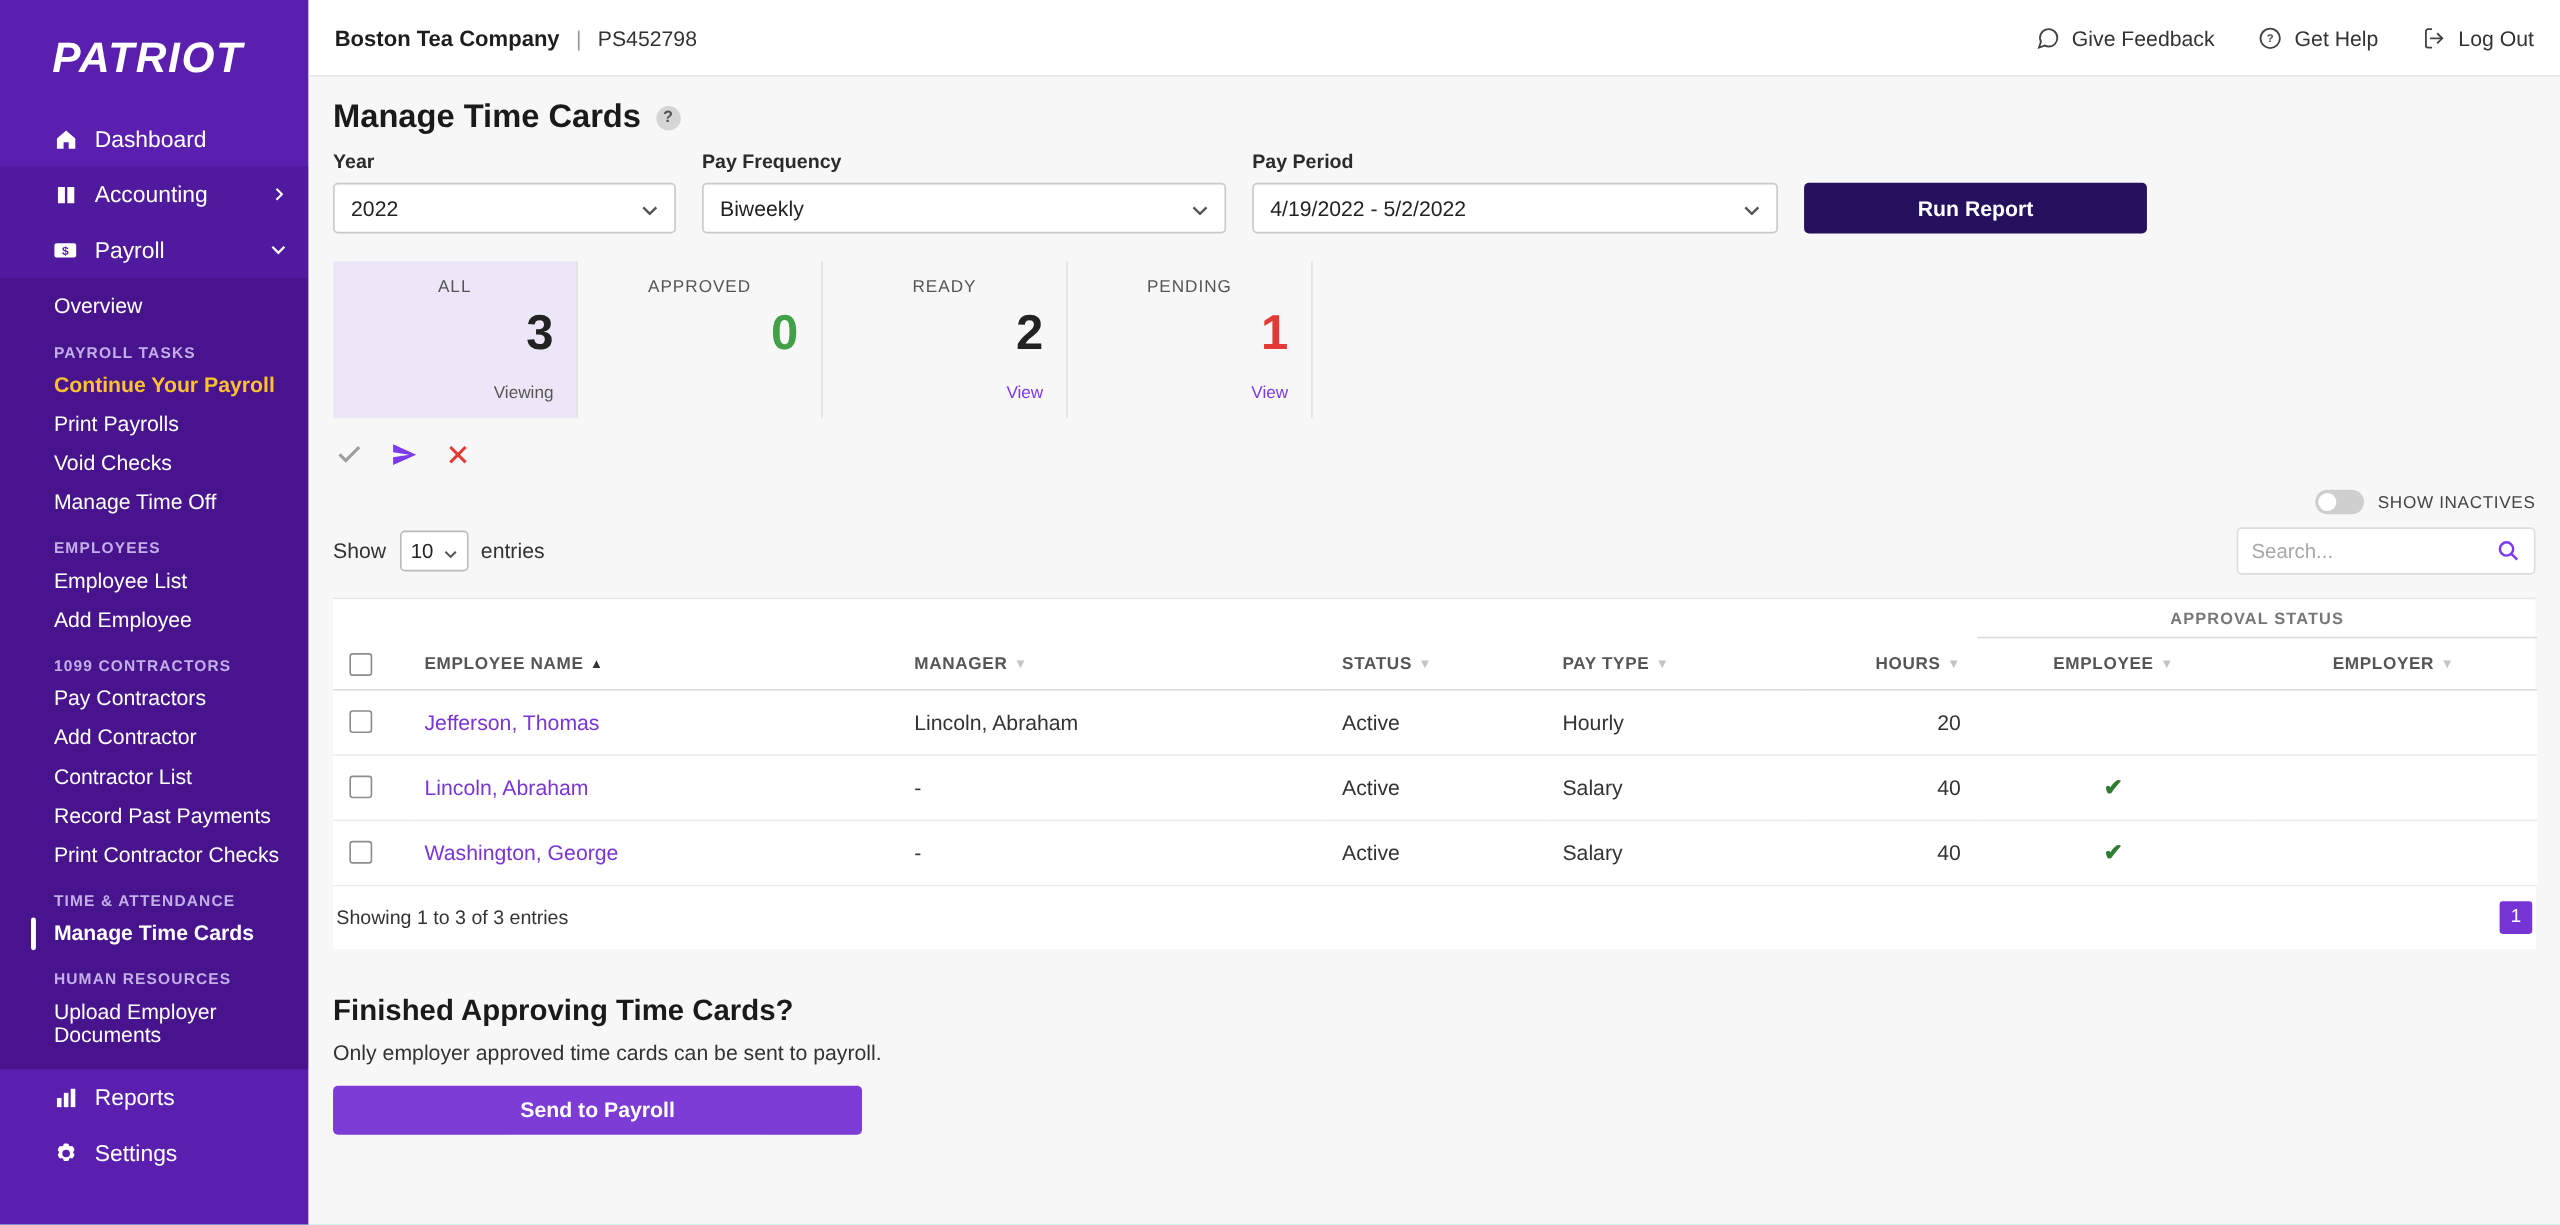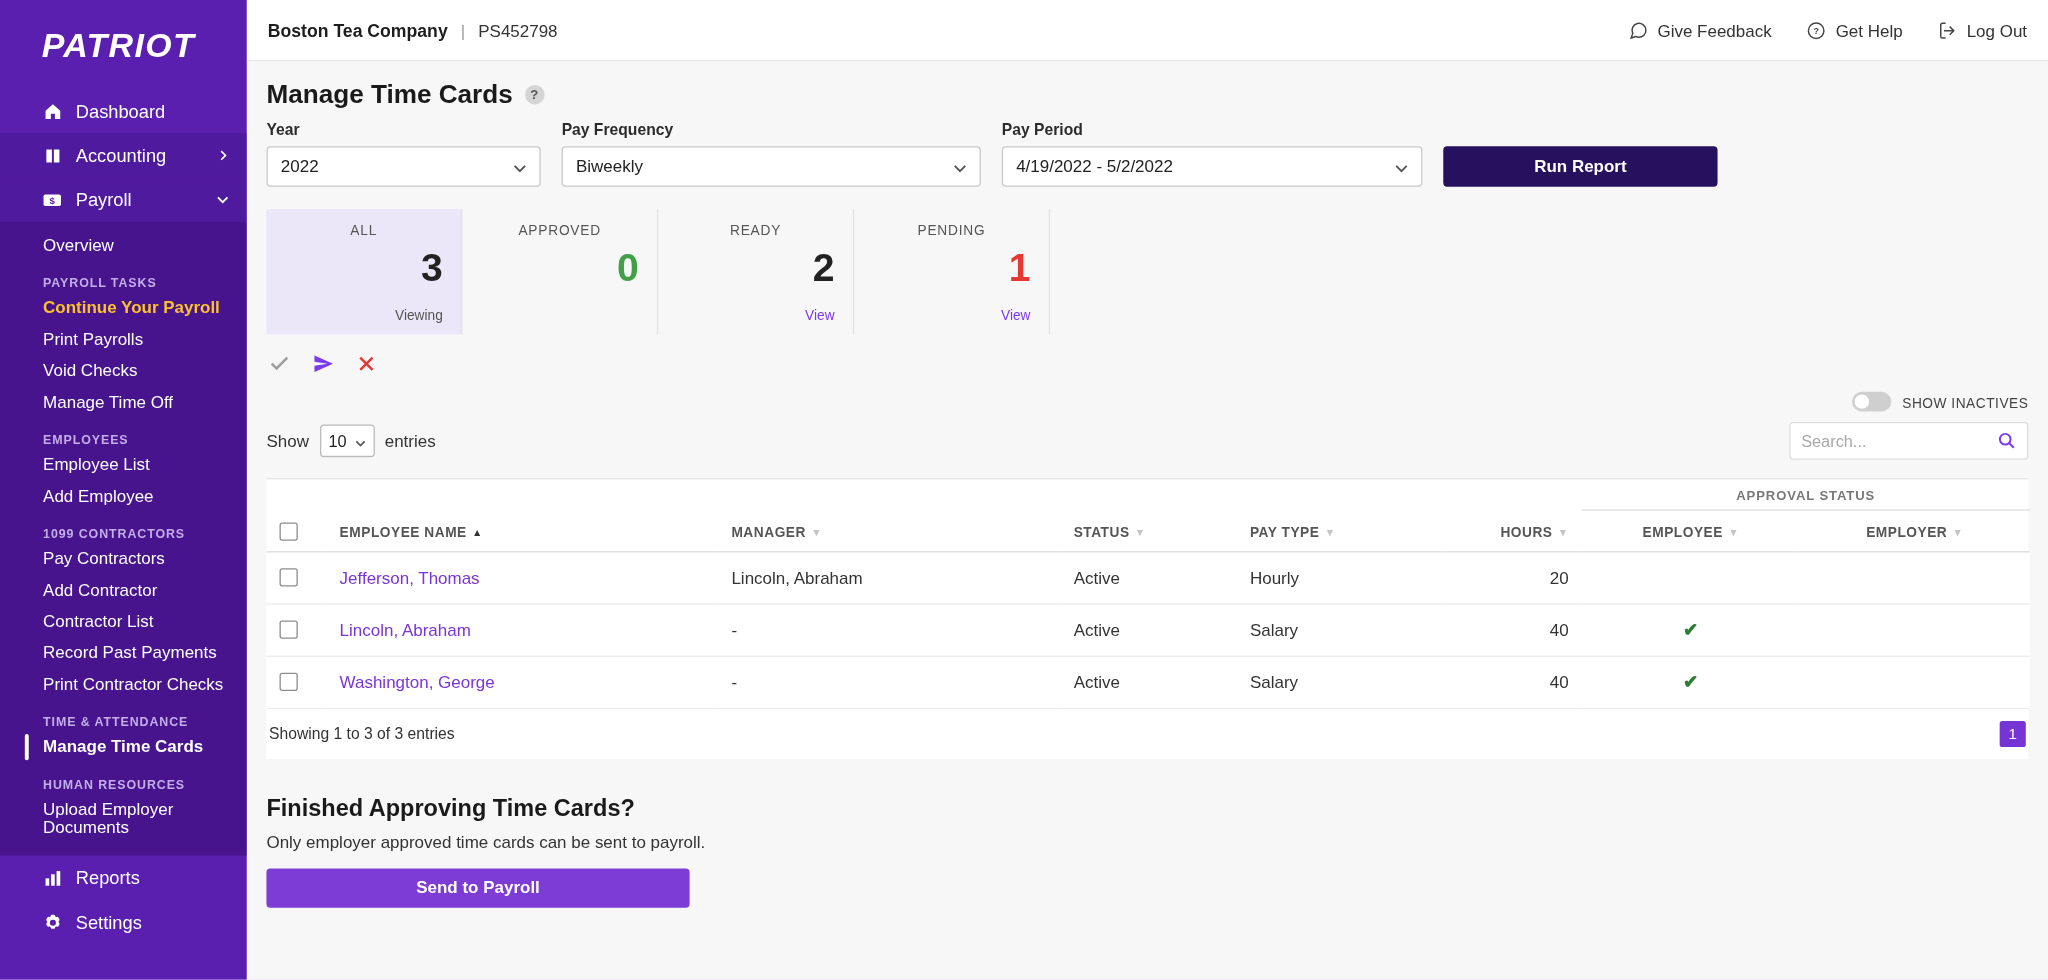--- a/index.html
+++ b/index.html
@@ -1,17 +1,17 @@
 <!DOCTYPE html>
 <html><head>
 <meta charset="utf-8">
 <style>
   * { margin:0; padding:0; box-sizing:border-box; }
   html,body { font-family:"Liberation Sans", sans-serif; background:#fff; }
-  .viewport { width:2048px; height:980px; overflow:hidden; position:relative; background:#f0abfc; }
+  .viewport { width:2048px; height:980px; overflow:hidden; position:relative; background:#5eead4; }
   .app { width:1568px; height:750.4px; transform:scale(1.30612); transform-origin:0 0; position:relative; background:#f7f7f8; }
 
   
   .sidebar { position:absolute; left:0; top:0; width:189px; height:750.4px; background:#5a1fae; color:#fff; overflow:hidden; }
   .logo { padding:20px 0 17px 32px; font-size:26px; font-weight:800; font-style:italic; letter-spacing:1px; cursor:pointer; }
   .nav-item { display:flex; align-items:center; height:34px; padding:0 12px 0 32px; font-size:14px; cursor:pointer; position:relative; }
   .nav-item.shaded { background:#4f1a9d; }
   .nav-icon { width:16px; height:16px; margin-right:10px; display:flex; align-items:center; justify-content:center; flex:0 0 16px; }
   .nav-chevron { position:absolute; right:13px; top:50%; transform:translateY(-50%); display:flex; }
   .submenu { background:#47148d; padding:6px 0 9px; }

